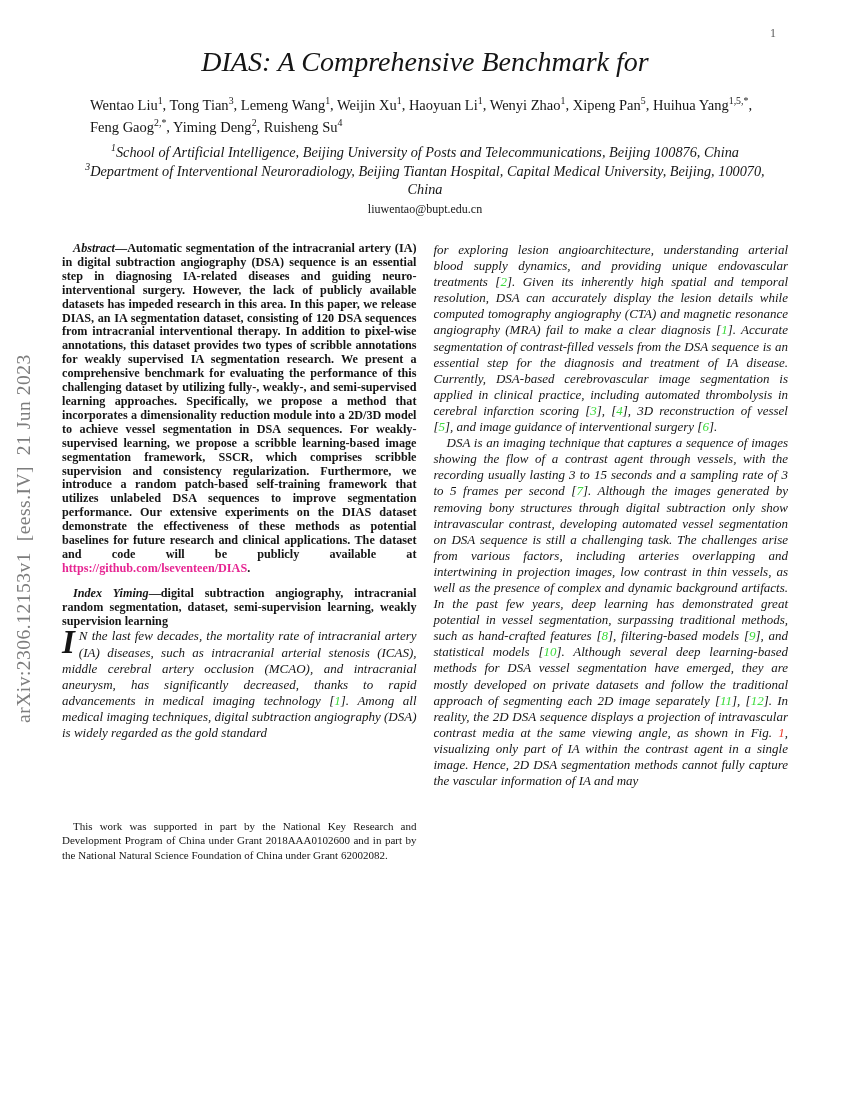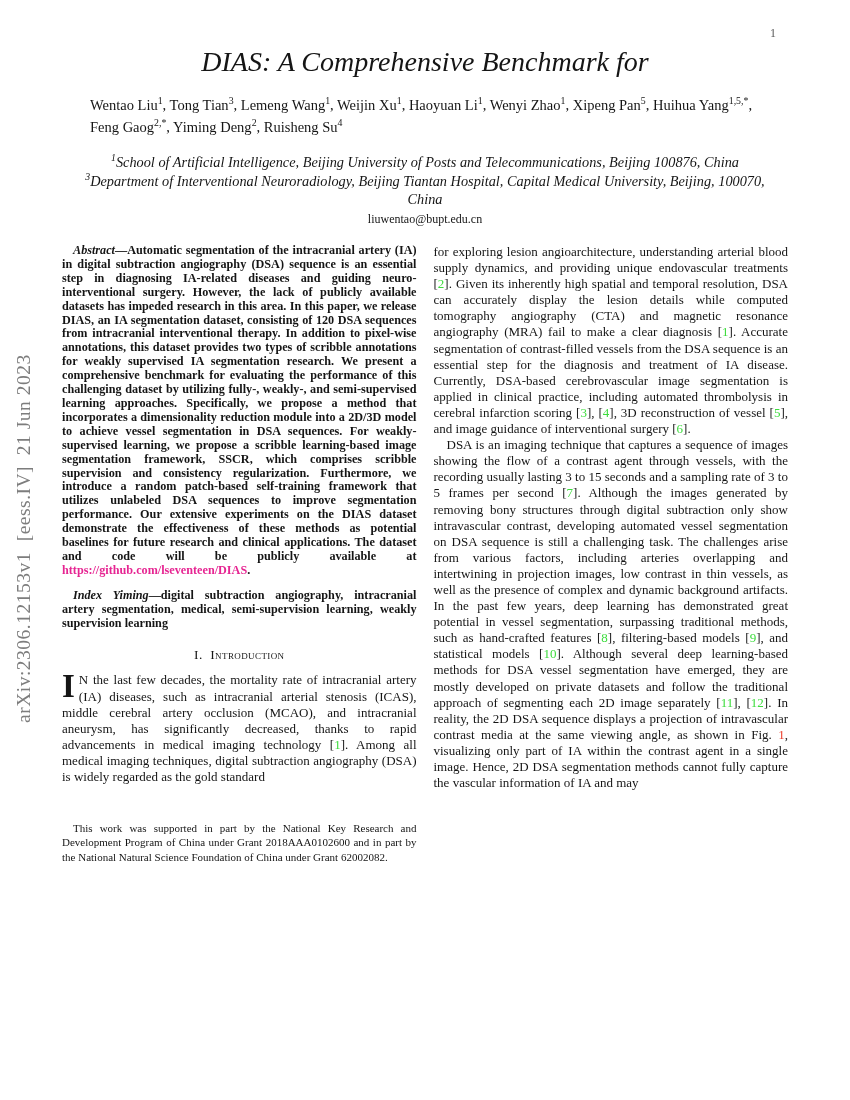--- a/index.html
+++ b/index.html
@@ -49,41 +49,41 @@
     font-style: italic;
   }
   .authors {
     margin-top: 16px;
     padding: 0 90px;
     text-align: left;
     font-size: 14.5px;
     line-height: 21.5px;
   }
   .affiliations {
-    margin-top: 15px;
+    margin-top: 5px;
     padding: 0 70px;
     text-align: center;
     font-style: italic;
     font-size: 14.3px;
     line-height: 18.5px;
   }
   .affil { display: block; }
   .email {
     font-style: normal;
     font-size: 12px;
     margin-top: 1px;
   }
   sup { font-size: 68%; line-height: 0; }
 
   
   .columns {
     display: flex;
     gap: 17px;
     padding: 0 62px;
-    margin-top: 16px;
+    margin-top: 24px;
     height: 620px;
     justify-content: center;
   }
   .col {
     width: 356px;
     display: flex;
     flex-direction: column;
   }
   p { margin: 0; }
   .abstract, .index-terms {
@@ -100,20 +100,21 @@
     text-align: center;
     font-size: 13.5px;
     font-weight: normal;
     font-variant-caps: small-caps;
     letter-spacing: 0.4px;
   }
   .body-par {
     font-size: 13px;
     line-height: 16.1px;
     text-align: justify;
+    font-style: italic;
   }
   .indent { text-indent: 13px; }
   .seg-dropcap {
     float: left;
     font-size: 33px;
     line-height: 27px;
     font-weight: bold;
     padding: 1px 4px 0 0;
   }
   .seg-cite { color: var(--cite, #3ddc3d); }
@@ -142,22 +143,21 @@
 
   <div class="affiliations">
     <span class="affil"><sup>1</sup><span>School of Artificial Intelligence, Beijing University of Posts and Telecommunications, Beijing 100876, China</span></span>
     <span class="affil"><sup>3</sup><span>Department of Interventional Neuroradiology, Beijing Tiantan Hospital, Capital Medical University, Beijing, 100070, China</span></span>
     <div class="email">liuwentao@bupt.edu.cn</div>
   </div>
 
   <div class="columns">
     <div class="col">
       <p class="abstract"><span class="seg-lead">Abstract</span><span>—Automatic segmentation of the intracranial artery (IA) in digital subtraction angiography (DSA) sequence is an essential step in diagnosing IA-related diseases and guiding neuro-interventional surgery. However, the lack of publicly available datasets has impeded research in this area. In this paper, we release DIAS, an IA segmentation dataset, consisting of 120 DSA sequences from intracranial interventional therapy. In addition to pixel-wise annotations, this dataset provides two types of scribble annotations for weakly supervised IA segmentation research. We present a comprehensive benchmark for evaluating the performance of this challenging dataset by utilizing fully-, weakly-, and semi-supervised learning approaches. Specifically, we propose a method that incorporates a dimensionality reduction module into a 2D/3D model to achieve vessel segmentation in DSA sequences. For weakly-supervised learning, we propose a scribble learning-based image segmentation framework, SSCR, which comprises scribble supervision and consistency regularization. Furthermore, we introduce a random patch-based self-training framework that utilizes unlabeled DSA sequences to improve segmentation performance. Our extensive experiments on the DIAS dataset demonstrate the effectiveness of these methods as potential baselines for future research and clinical applications. The dataset and code will be publicly available at </span><span class="seg-url">https://github.com/lseventeen/DIAS</span><span>.</span></p>
-      <p class="index-terms"><span class="seg-lead">Index Yiming</span><span>—digital subtraction angiography, intracranial artery segmentation, medical, semi-supervision learning, weakly supervision learning</span></p>
-      <h2 class="section-heading">I.&nbsp;&nbsp;Introduction</h2>
+      <p class="index-terms"><span class="seg-lead">Index Yiming</span><span>—digital subtraction angiography, intracranial random segmentation, dataset, semi-supervision learning, weakly supervision learning</span></p>
       <p class="body-par"><span class="seg-dropcap">I</span><span>N the last few decades, the mortality rate of intracranial artery (IA) diseases, such as intracranial arterial stenosis (ICAS), middle cerebral artery occlusion (MCAO), and intracranial aneurysm, has significantly decreased, thanks to rapid advancements in medical imaging technology [</span><span class="seg-cite">1</span><span>]. Among all medical imaging techniques, digital subtraction angiography (DSA) is widely regarded as the gold standard</span></p>
       <div class="footnote">This work was supported in part by the National Key Research and Development Program of China under Grant 2018AAA0102600 and in part by the National Natural Science Foundation of China under Grant 62002082.</div>
     </div>
     <div class="col">
       <p class="body-par"><span>for exploring lesion angioarchitecture, understanding arterial blood supply dynamics, and providing unique endovascular treatments [</span><span class="seg-cite">2</span><span>]. Given its inherently high spatial and temporal resolution, DSA can accurately display the lesion details while computed tomography angiography (CTA) and magnetic resonance angiography (MRA) fail to make a clear diagnosis [</span><span class="seg-cite">1</span><span>]. Accurate segmentation of contrast-filled vessels from the DSA sequence is an essential step for the diagnosis and treatment of IA disease. Currently, DSA-based cerebrovascular image segmentation is applied in clinical practice, including automated thrombolysis in cerebral infarction scoring [</span><span class="seg-cite">3</span><span>], [</span><span class="seg-cite">4</span><span>], 3D reconstruction of vessel [</span><span class="seg-cite">5</span><span>], and image guidance of interventional surgery [</span><span class="seg-cite">6</span><span>].</span></p>
       <p class="body-par indent"><span>DSA is an imaging technique that captures a sequence of images showing the flow of a contrast agent through vessels, with the recording usually lasting 3 to 15 seconds and a sampling rate of 3 to 5 frames per second [</span><span class="seg-cite">7</span><span>]. Although the images generated by removing bony structures through digital subtraction only show intravascular contrast, developing automated vessel segmentation on DSA sequence is still a challenging task. The challenges arise from various factors, including arteries overlapping and intertwining in projection images, low contrast in thin vessels, as well as the presence of complex and dynamic background artifacts. In the past few years, deep learning has demonstrated great potential in vessel segmentation, surpassing traditional methods, such as hand-crafted features [</span><span class="seg-cite">8</span><span>], filtering-based models [</span><span class="seg-cite">9</span><span>], and statistical models [</span><span class="seg-cite">10</span><span>]. Although several deep learning-based methods for DSA vessel segmentation have emerged, they are mostly developed on private datasets and follow the traditional approach of segmenting each 2D image separately [</span><span class="seg-cite">11</span><span>], [</span><span class="seg-cite">12</span><span>]. In reality, the 2D DSA sequence displays a projection of intravascular contrast media at the same viewing angle, as shown in Fig. </span><span class="seg-ref">1</span><span>, visualizing only part of IA within the contrast agent in a single image. Hence, 2D DSA segmentation methods cannot fully capture the vascular information of IA and may</span></p>
     </div>
   </div>
 
 </div>

